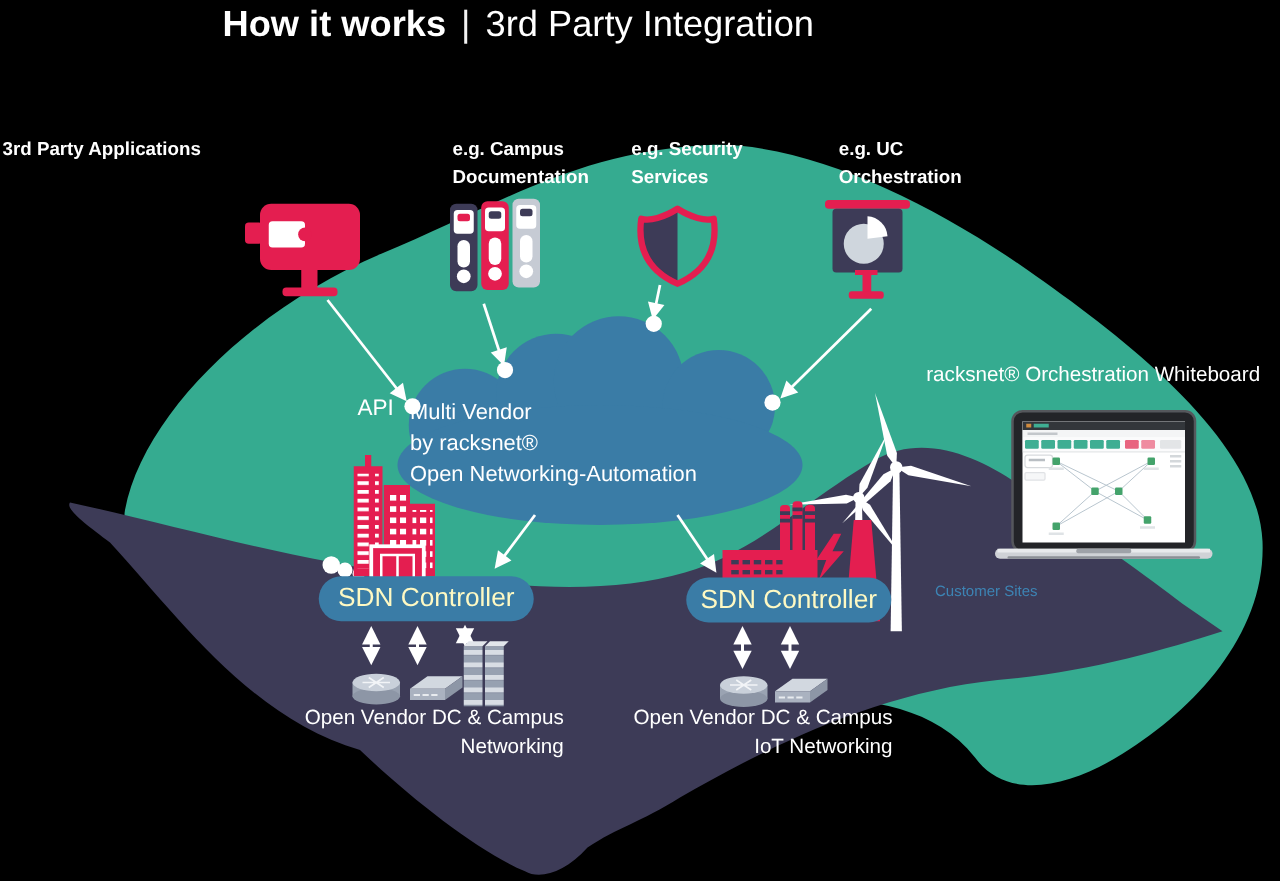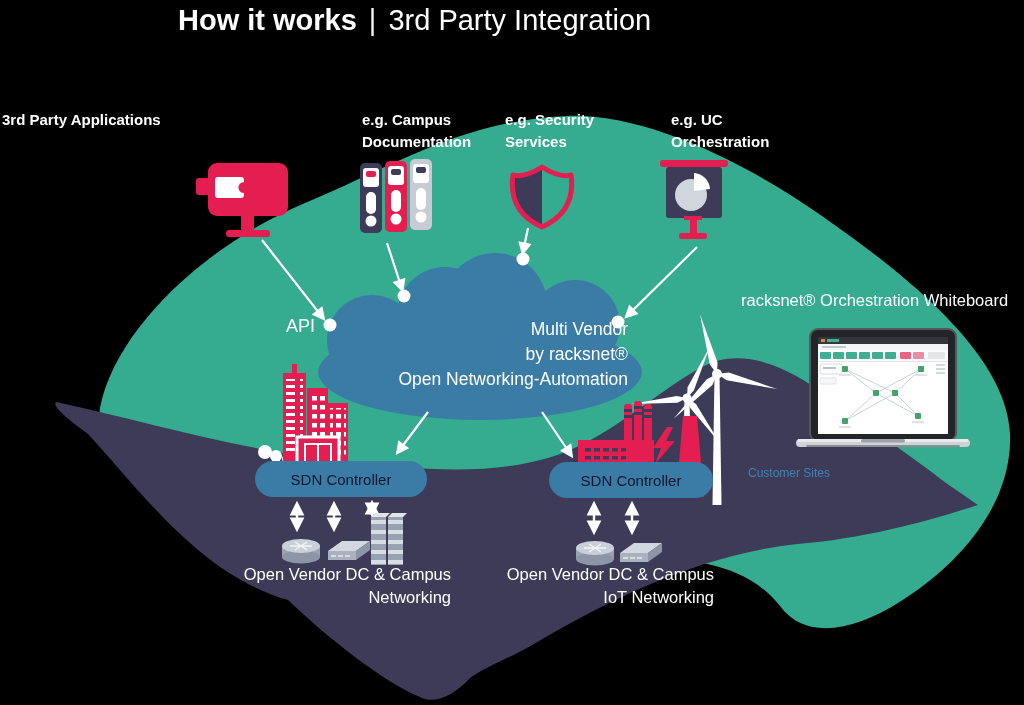--- a/index.html
+++ b/index.html
@@ -4,26 +4,26 @@
 <style>
   html,body{margin:0;padding:0;background:#000;}
   .stage{position:relative;width:1024px;height:705px;background:#000;overflow:hidden;
          font-family:"Liberation Sans",sans-serif;color:#fff;}
   .abs{position:absolute;}
   .lbl{font-size:15px;font-weight:700;line-height:22px;color:#fff;}
   .title{left:178px;top:4px;font-size:29px;white-space:nowrap;}
   .title .main{font-weight:700;}
   .title .sep{font-weight:300;padding:0 12px;color:#f2f2f2;}
   .title .sub{font-weight:400;}
-  .cloud-text{left:328px;top:317px;width:300px;text-align:right;
+  .cloud-text{left:328px;top:317px;width:300px;text-align:left;
               font-size:17.5px;line-height:25px;font-weight:400;}
   .api{left:286px;top:316px;font-size:18px;}
   .wb{left:741px;top:291px;font-size:16.5px;white-space:nowrap;}
   .pill{background:#3A7CA6;border-radius:18px;display:flex;align-items:center;
-        justify-content:center;font-size:15px;color:#0f172a;}
+        justify-content:center;font-size:21px;color:#fef9c3;}
   .pill-left{left:255px;top:461px;width:172px;height:36px;}
   .pill-right{left:549px;top:462px;width:164px;height:36px;}
   .sites{left:748px;top:466px;font-size:12px;color:#3D84B4;}
   .grp{width:216px;text-align:right;font-size:16.5px;line-height:23px;}
   .grp-left{left:235px;top:563px;}
   .grp-right{left:498px;top:563px;}
 </style>
 </head>
 <body>
 

